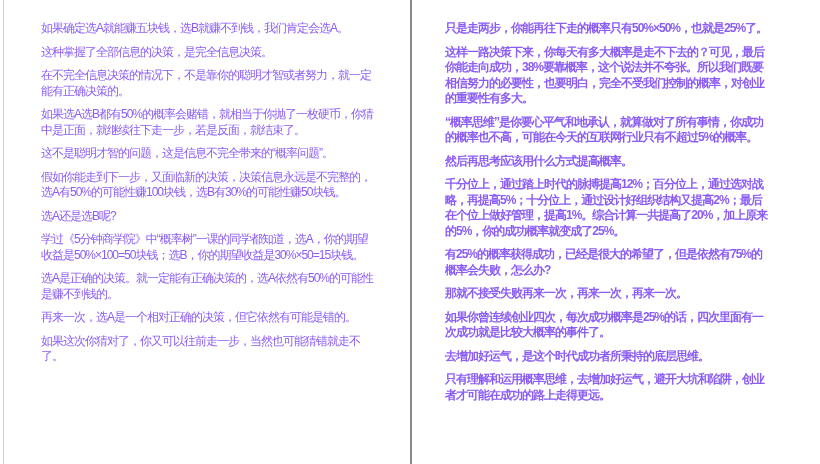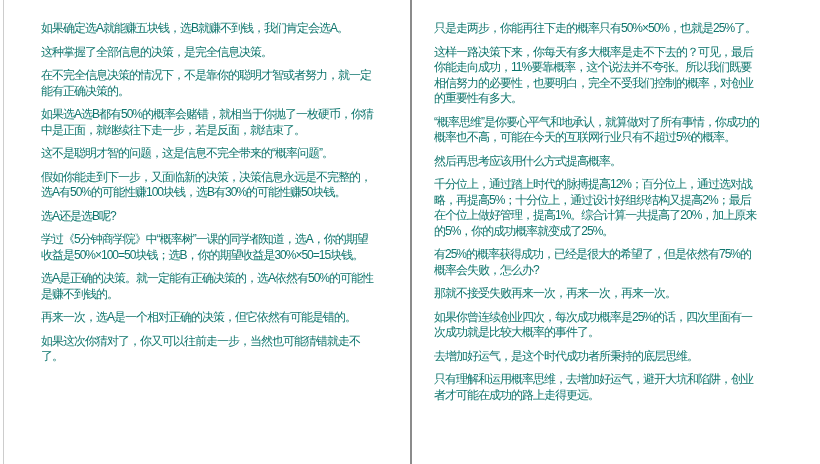--- a/index.html
+++ b/index.html
@@ -27,28 +27,28 @@
     position: absolute;
     left: 410px;
     top: 0;
     width: 2px;
     height: 100%;
     background: #8b8b8b;
   }
   .page {
     position: absolute;
     top: 21px;
-    color: #0f766e;
+    color: #8b5cf6;
     font-size: 12px;
     line-height: 15.5px;
     letter-spacing: -1px;
     text-align: left;
   }
   .page.left  { left: 41px;  width: 333px; }
-  .page.right { left: 434px; width: 326px; }
+  .page.right { left: 445px; width: 326px; font-weight: bold; }
   .page p {
     margin: 0 0 8px 0;
     padding: 0;
   }
 </style>
 </head>
 <body>
 
 <div class="screen">
   <div class="edge-line"></div>
@@ -63,21 +63,21 @@
     <p>假如你能走到下一步，又面临新的决策，决策信息永远是不完整的，选A有50%的可能性赚100块钱，选B有30%的可能性赚50块钱。</p>
     <p>选A还是选B呢?</p>
     <p>学过《5分钟商学院》中“概率树”一课的同学都知道，选A，你的期望收益是50%×100=50块钱；选B，你的期望收益是30%×50=15块钱。</p>
     <p>选A是正确的决策。就一定能有正确决策的，选A依然有50%的可能性是赚不到钱的。</p>
     <p>再来一次，选A是一个相对正确的决策，但它依然有可能是错的。</p>
     <p>如果这次你猜对了，你又可以往前走一步，当然也可能猜错就走不了。</p>
   </div>
 
   <div class="page right">
     <p>只是走两步，你能再往下走的概率只有50%×50%，也就是25%了。</p>
-    <p>这样一路决策下来，你每天有多大概率是走不下去的？可见，最后你能走向成功，11%要靠概率，这个说法并不夸张。所以我们既要相信努力的必要性，也要明白，完全不受我们控制的概率，对创业的重要性有多大。</p>
+    <p>这样一路决策下来，你每天有多大概率是走不下去的？可见，最后你能走向成功，38%要靠概率，这个说法并不夸张。所以我们既要相信努力的必要性，也要明白，完全不受我们控制的概率，对创业的重要性有多大。</p>
     <p>“概率思维”是你要心平气和地承认，就算做对了所有事情，你成功的概率也不高，可能在今天的互联网行业只有不超过5%的概率。</p>
     <p>然后再思考应该用什么方式提高概率。</p>
     <p>千分位上，通过踏上时代的脉搏提高12%；百分位上，通过选对战略，再提高5%；十分位上，通过设计好组织结构又提高2%；最后在个位上做好管理，提高1%。综合计算一共提高了20%，加上原来的5%，你的成功概率就变成了25%。</p>
     <p>有25%的概率获得成功，已经是很大的希望了，但是依然有75%的概率会失败，怎么办?</p>
     <p>那就不接受失败再来一次，再来一次，再来一次。</p>
     <p>如果你曾连续创业四次，每次成功概率是25%的话，四次里面有一次成功就是比较大概率的事件了。</p>
     <p>去增加好运气，是这个时代成功者所秉持的底层思维。</p>
     <p>只有理解和运用概率思维，去增加好运气，避开大坑和陷阱，创业者才可能在成功的路上走得更远。</p>
   </div>
 </div>

